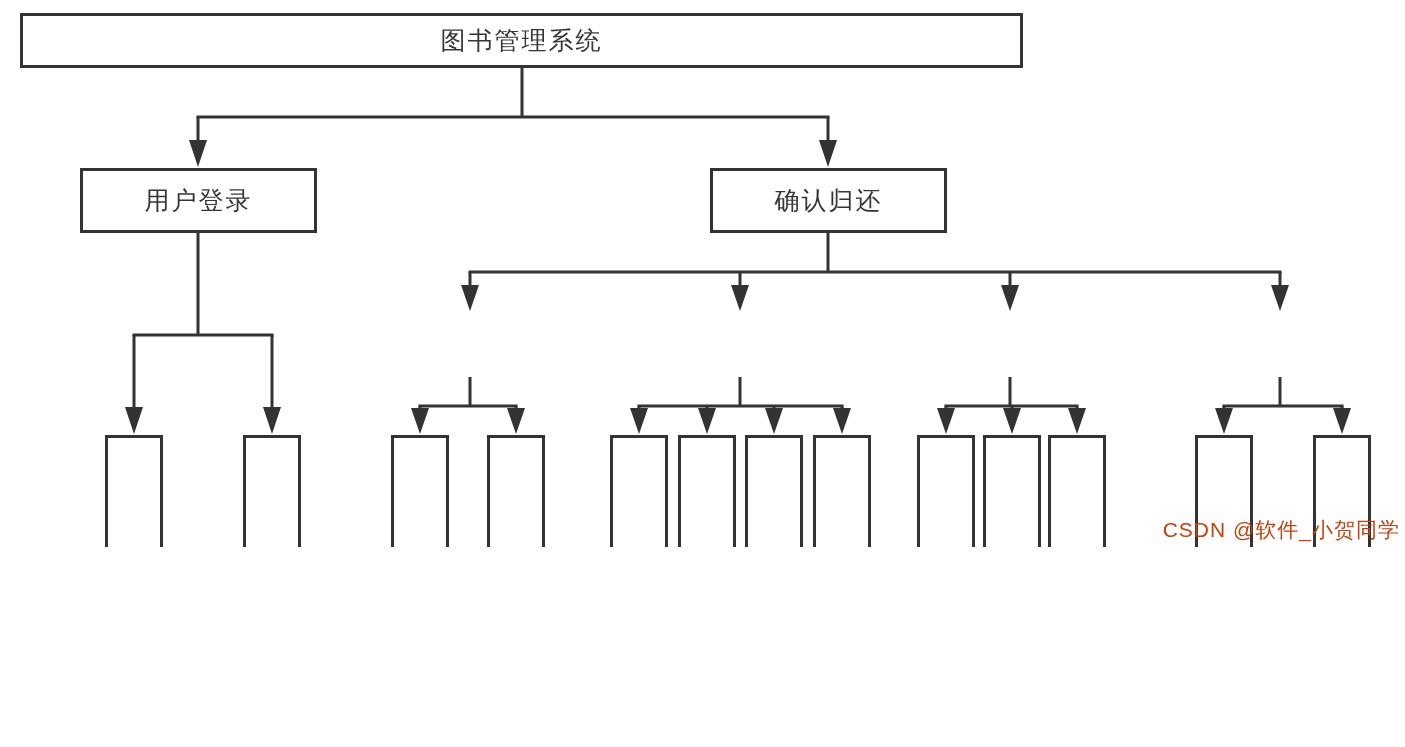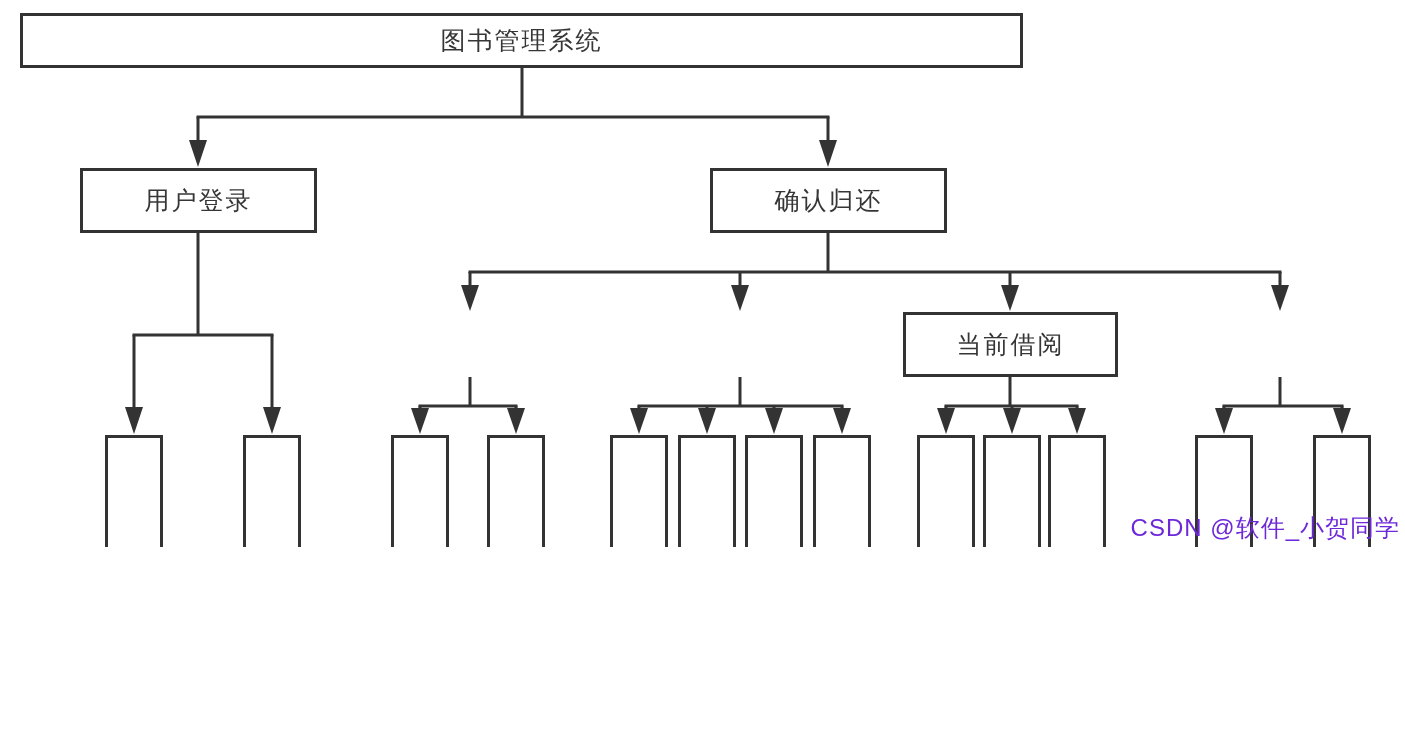--- a/index.html
+++ b/index.html
@@ -17,21 +17,21 @@
     position:absolute;top:435px;width:58px;height:302px;
     background:#ffffff;border:3px solid #333333;box-sizing:border-box;
     display:flex;align-items:center;justify-content:center;
   }
   .vlabel{
     writing-mode:vertical-rl;text-orientation:mixed;
     font-size:24px;letter-spacing:7px;line-height:1;
   }
   .watermark{
     position:absolute;right:5px;bottom:3px;z-index:5;
-    font-size:24px;letter-spacing:1px;color:#6d28d9;white-space:nowrap;
+    font-size:21px;letter-spacing:1px;color:#c2410c;white-space:nowrap;
   }
 </style>
 </head>
 <body>
 
 <div class="canvas">
 
   <svg class="connectors" viewBox="0 0 1405 747" xmlns="http://www.w3.org/2000/svg">
     <g stroke="#333333" stroke-width="3" fill="#333333">
 
@@ -114,23 +114,20 @@
     <span>图书管理系统</span>
   </div>
 
   <div class="node" style="left:80px;top:168px;width:237px;height:65px">
     <span>用户登录</span>
   </div>
   <div class="node" style="left:710px;top:168px;width:237px;height:65px">
     <span>确认归还</span>
   </div>
 
-  <div class="node" style="left:903px;top:312px;width:215px;height:65px">
-    <span>当前借阅</span>
-  </div>
 
   <div class="leaf" style="left:105px">
     <span class="vlabel">用户登录</span>
   </div>
   <div class="leaf" style="left:243px">
     <span class="vlabel">注销登录</span>
   </div>
 
   <div class="leaf" style="left:391px">
     <span class="vlabel">查询图书</span>

